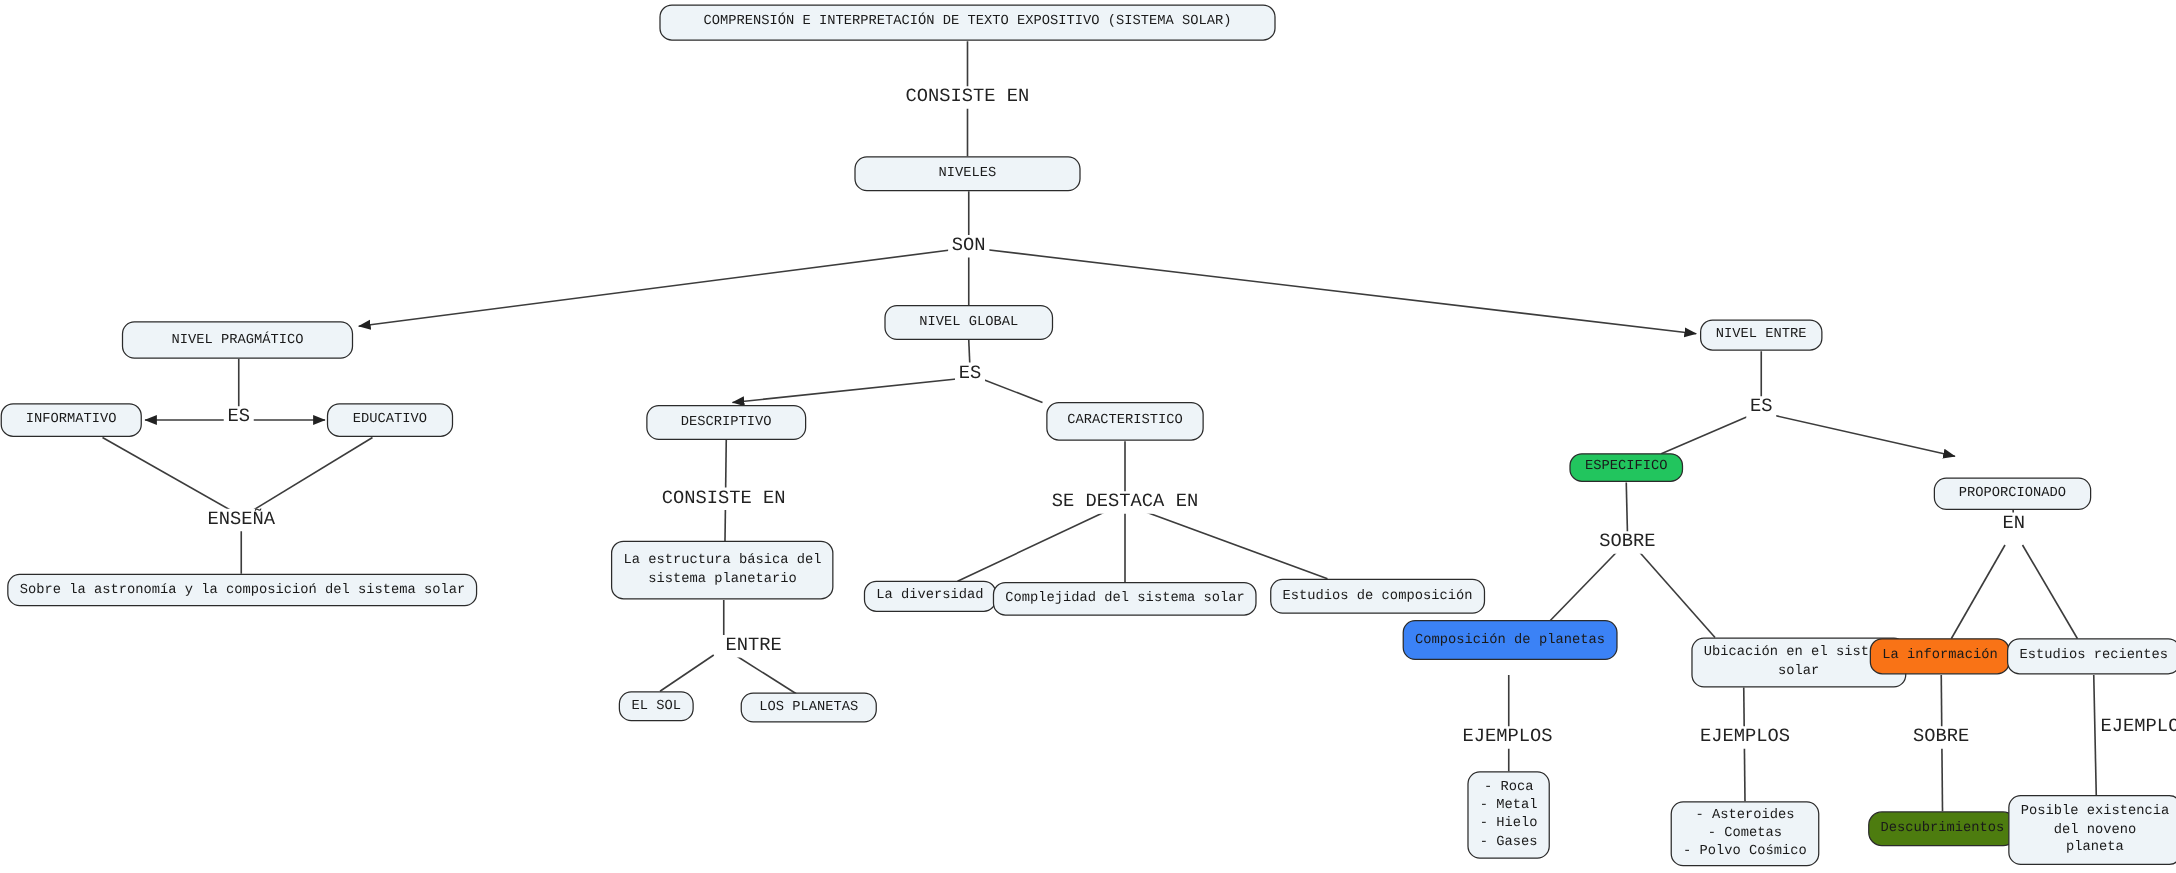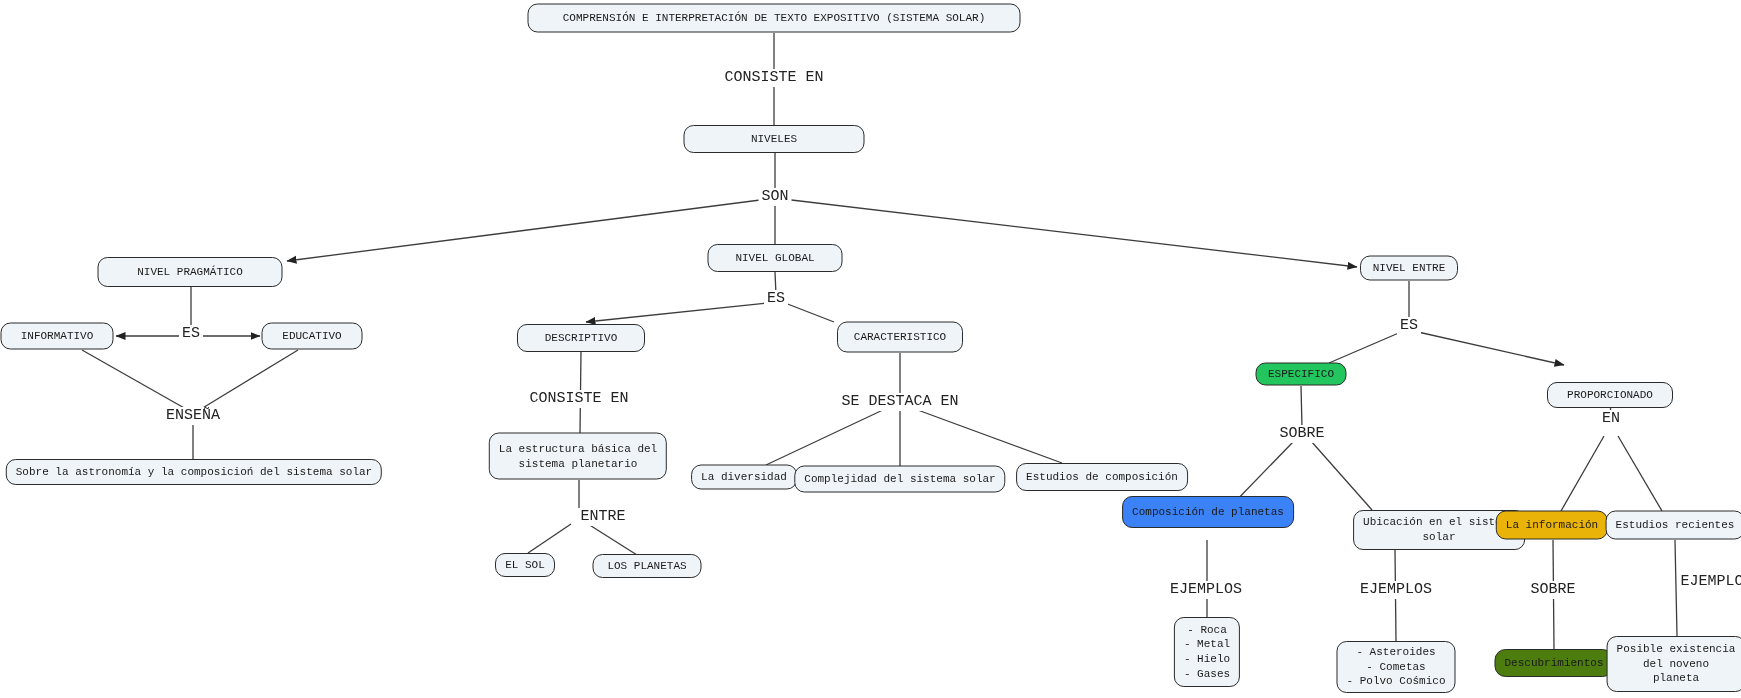--- a/index.html
+++ b/index.html
@@ -111,21 +111,21 @@
       <div class="node" style="left: 1208px; top: 512px; min-width: 170px; min-height: 32px; background: #3b82f6; border-color: rgb(43, 43, 43); color: rgb(26, 26, 26);">Composición de planetas</div>
       <div class="node" style="left: 1395px; top: 530px; min-width: 159px; min-height: 40px; background: rgb(238, 244, 248); border-color: rgb(43, 43, 43); color: rgb(26, 26, 26); margin-left: 44px;">Ubicación en el sistema
 solar</div>
       <div class="node" style="left: 1207px; top: 652px; min-width: 60px; min-height: 70px; background: rgb(238, 244, 248); border-color: rgb(43, 43, 43); color: rgb(26, 26, 26);">- Roca
 - Metal
 - Hielo
 - Gases</div>
       <div class="node" style="left: 1396px; top: 667px; min-width: 112px; min-height: 52px; background: rgb(238, 244, 248); border-color: rgb(43, 43, 43); color: rgb(26, 26, 26);">- Asteroides
 - Cometas
 - Polvo Cośmico</div>
-      <div class="node" style="left: 1552px; top: 525px; min-width: 107px; min-height: 29px; background: #eab308; border-color: rgb(43, 43, 43); color: rgb(26, 26, 26);">La información</div>
+      <div class="node" style="left: 1552px; top: 525px; min-width: 107px; min-height: 29px; background: #f97316; border-color: rgb(43, 43, 43); color: rgb(26, 26, 26);">La información</div>
       <div class="node" style="left: 1675px; top: 525px; min-width: 125px; min-height: 29px; background: rgb(238, 244, 248); border-color: rgb(43, 43, 43); color: rgb(26, 26, 26);">Estudios recientes</div>
       <div class="node" style="left: 1554px; top: 663px; min-width: 117px; min-height: 28px; background: #4d7c0f; border-color: rgb(43, 43, 43); color: rgb(26, 26, 26); border-radius: 11px;">Descubrimientos</div>
       <div class="node" style="left: 1676px; top: 664px; min-width: 123px; min-height: 56px; background: rgb(238, 244, 248); border-color: rgb(43, 43, 43); color: rgb(26, 26, 26);">Posible existencia
 del noveno
 planeta</div>
     </div>
   <div id="labels-layer">
       <div class="link-label" style="left: 774px; top: 78px; color: rgb(34, 34, 34);">CONSISTE EN</div>
       <div class="link-label" style="left: 775px; top: 197px; color: rgb(34, 34, 34);">SON</div>
       <div class="link-label" style="left: 191px; top: 334px; color: rgb(34, 34, 34);">ES</div>

